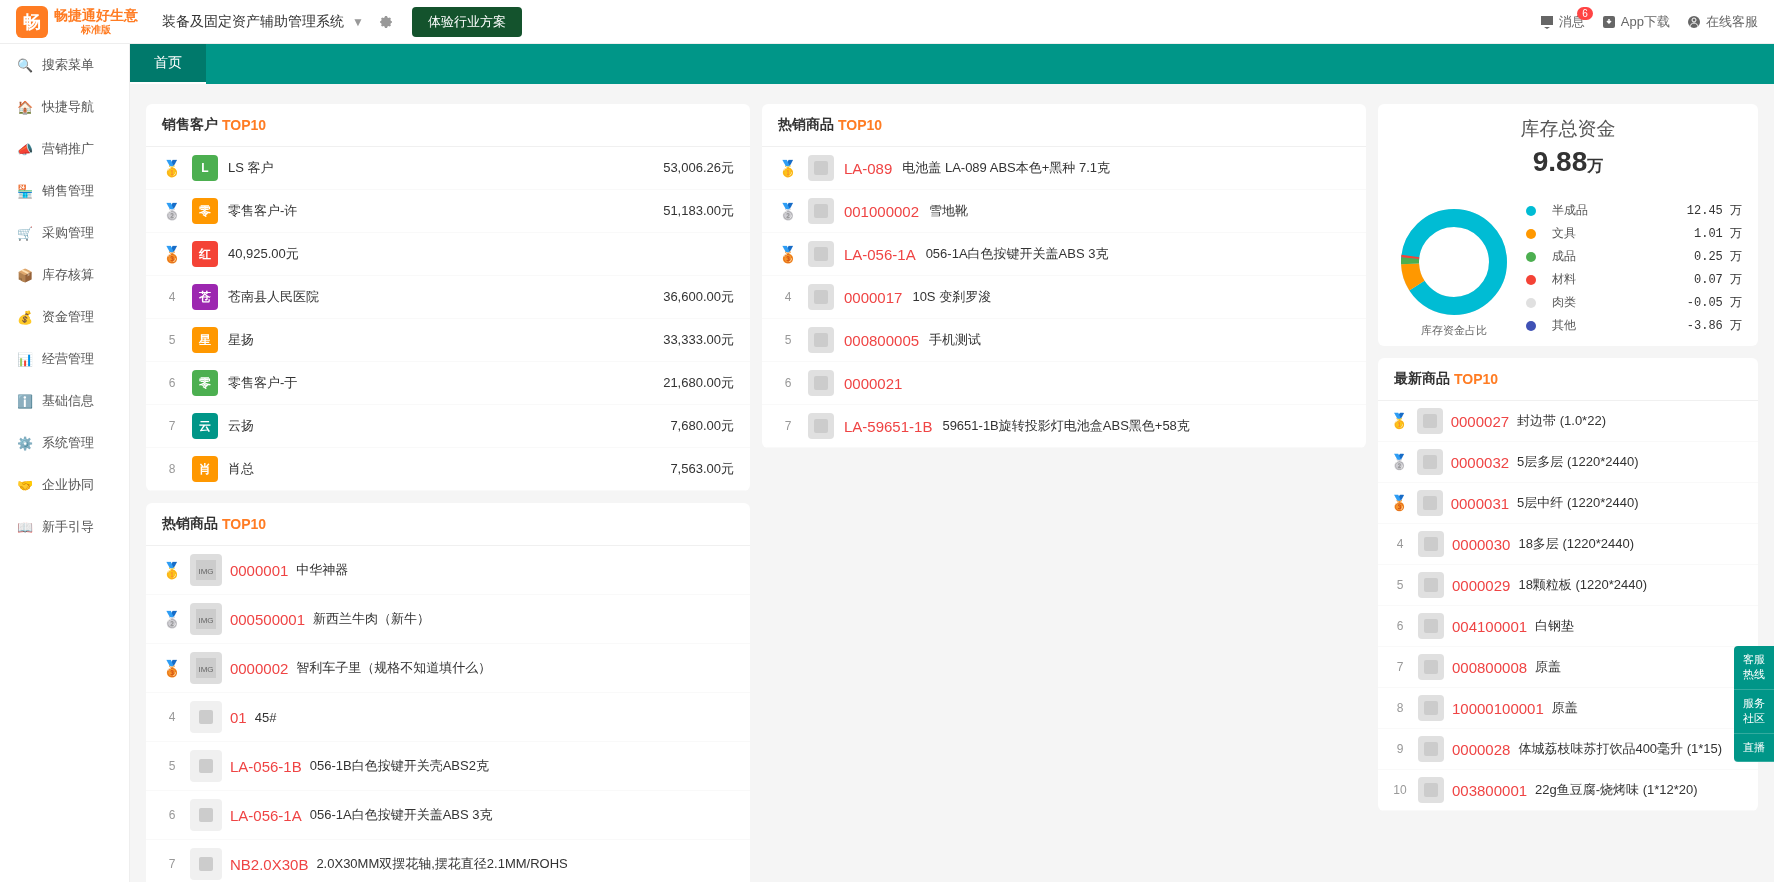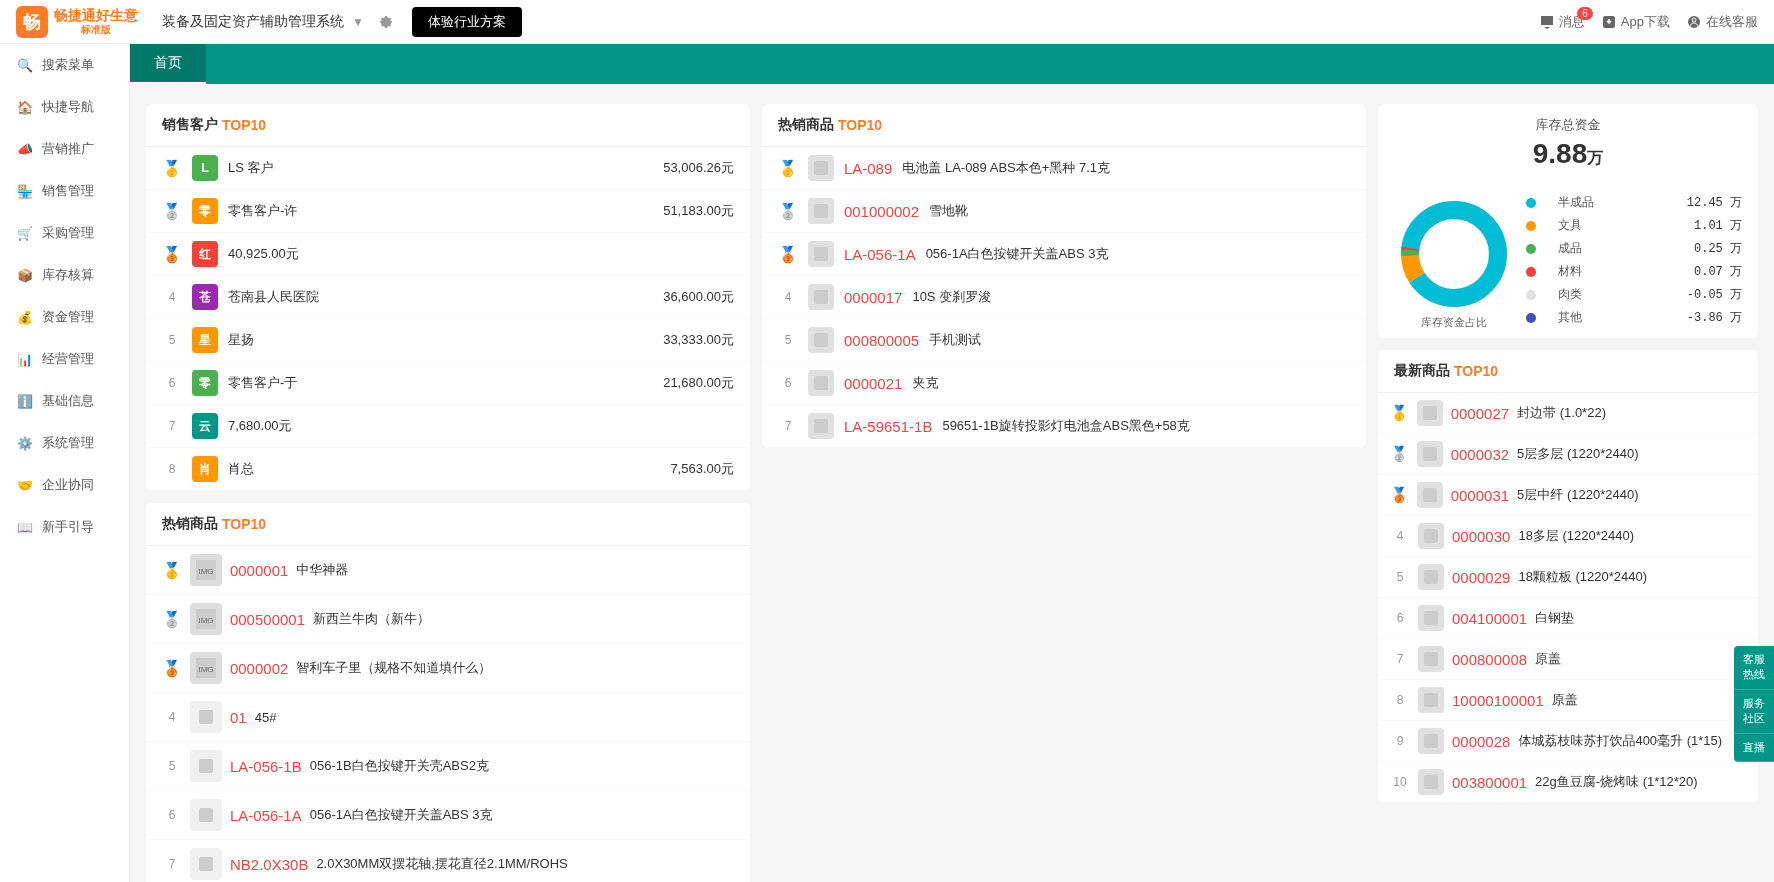--- a/index.html
+++ b/index.html
@@ -18,21 +18,21 @@
     .logo-icon { width: 32px; height: 32px; background: #ff7c23; border-radius: 6px; display:flex; align-items:center; justify-content:center; color:#fff; font-size:18px; font-weight:bold; }
     .logo-text { display:flex; flex-direction:column; line-height:1.2; }
     .logo-sub { font-size:10px; color:#ff7c23;text-align:center; }
     .sys-selector {
       display: flex; align-items: center; gap: 8px; margin-left: 16px;
       font-size: 14px; color: #333; cursor: pointer;
     }
     .sys-selector .arrow { color: #999; font-size: 12px; }
     .gear-btn { width: 28px; height: 28px; display:flex; align-items:center; justify-content:center; cursor:pointer; color: #999; margin-left: 8px; }
     .trial-btn {
-      background: #000000; color: #fff; border: none; padding: 6px 16px;
+      background: #14532d; color: #fff; border: none; padding: 6px 16px;
       border-radius: 4px; cursor: pointer; font-size: 13px; margin-left: 12px;
     }
     .header-right { margin-left: auto; display:flex; align-items:center; gap:16px; color:#666; font-size:13px; }
     .header-right .badge-item { display:flex; align-items:center; gap:4px; cursor:pointer; position:relative; }
     .badge { background:#f44; color:#fff; border-radius:10px; font-size:10px; padding:1px 5px; position:absolute; top:-6px; right:-8px; }
 
     
     .sidebar {
       width: 130px; background: #fff; position: fixed; top: 44px; left: 0; bottom: 0;
       border-right: 1px solid #eee; overflow-y: auto; z-index: 99;
@@ -90,21 +90,21 @@
       display:flex; align-items:center; justify-content:center; flex-shrink:0;
     }
     .gray-badge svg { width:14px; height:14px; }
     .inv-chart-area { display:flex; padding: 12px 16px; gap: 12px; }
     
     
     .donut-container { position:relative; width:120px; height:120px; flex-shrink:0; }
     .donut-label { position:absolute; bottom:-16px; left:50%; transform:translateX(-50%); font-size:11px; color:#666; white-space:nowrap; }
 
     .legend { display:flex; flex-direction:column; gap:6px; flex:1; }
-    .legend-item { display:flex; align-items:center; gap:22px; font-size:12px; }
+    .legend-item { display:flex; align-items:center; gap:16px; font-size:12px; }
     .legend-dot { width:10px; height:10px; border-radius:50%; flex-shrink:0; }
     .legend-name { flex:1; color:#555; }
     .legend-val { color:#333; font-weight:500;font-family:Liberation Mono, monospace; }
 
     
     .hot-prod-item {
       display:flex; align-items:center; gap:8px; padding:8px 16px;
       border-bottom: 1px solid #f9f9f9;
     }
     .prod-thumb {
@@ -277,20 +277,21 @@
   </div>
           <div class="list-item">
     <span class="rank-num">6</span>
     <div class="avatar-badge" style="background:#4CAF50;">零</div>
     <span class="item-name">零售客户-于</span>
     <span class="item-amount">21,680.00元</span>
   </div>
           <div class="list-item">
     <span class="rank-num">7</span>
     <div class="avatar-badge" style="background:#009688;">云</div>
+    <span class="item-name">云扬</span>
     <span class="item-amount">7,680.00元</span>
   </div>
           <div class="list-item">
     <span class="rank-num">8</span>
     <div class="avatar-badge" style="background:#ff9800;">肖</div>
     <span class="item-name">肖总</span>
     <span class="item-amount">7,563.00元</span>
   </div>
         </div>
     </div>
@@ -436,41 +437,40 @@
     <span class="item-name">手机测试</span>
   </div>
           <div class="list-item">
     <span class="rank-num">6</span>
     <div class="gray-badge">
       <svg width="14" height="14" viewBox="0 0 14 14">
                 <rect width="14" height="14" rx="2" fill="#ccc"></rect>
               </svg>
     </div>
     <span class="prod-code">0000021</span>
-    <span class="item-name">夹克</span>
   </div>
           <div class="list-item">
     <span class="rank-num">7</span>
     <div class="gray-badge">
       <svg width="14" height="14" viewBox="0 0 14 14">
                 <rect width="14" height="14" rx="2" fill="#ccc"></rect>
               </svg>
     </div>
     <span class="prod-code">LA-59651-1B</span>
     <span class="item-name">59651-1B旋转投影灯电池盒ABS黑色+58克</span>
   </div>
         </div>
     </div>
   </div>
 
   <div style="display:flex;flex-direction:column;gap:12px;">
 
     <div class="card">
       <div style="padding:12px 16px;text-align:center;">
-        <div style="font-size:13px;color:#555;margin-bottom:4px;">库存总资金</div>
+        <div style="font-size:19px;color:#555;margin-bottom:4px;">库存总资金</div>
         <div style="font-size:28px;font-weight:bold;color:#333;">
           <span>9.88</span><span style="font-size:16px;">万</span>
         </div>
       </div>
       <div class="inv-chart-area">
 
         <div class="donut-container">
           <svg width="120" height="120" viewBox="0 0 120 120">
 
             <circle cx="60" cy="60" r="44" fill="none" stroke="#e0e0e0" stroke-width="18"></circle>

